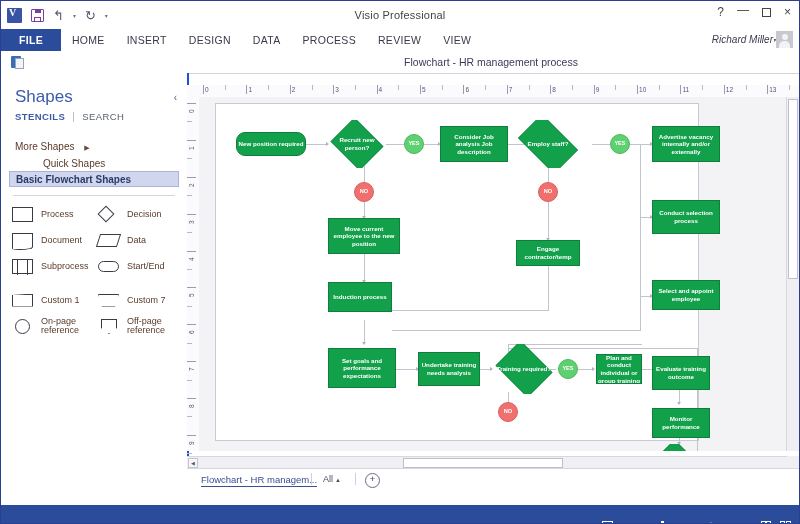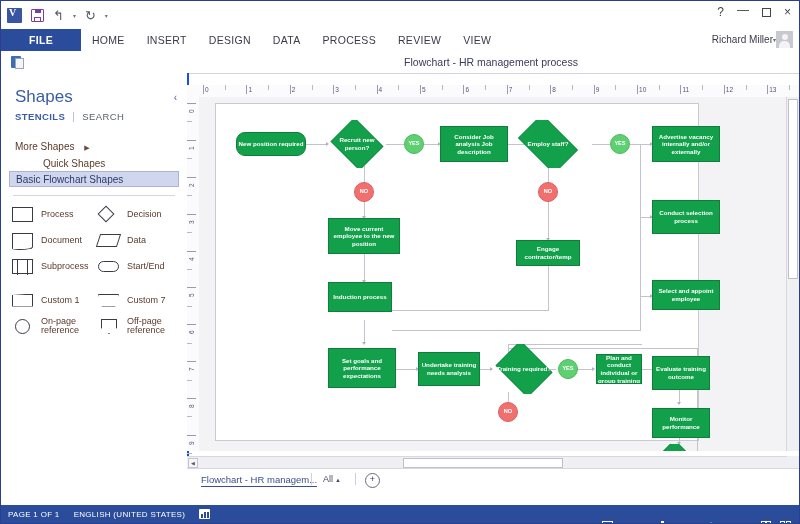--- a/index.html
+++ b/index.html
@@ -28,22 +28,22 @@
   .wbtn{font-size:12px;line-height:1;cursor:default;}
   .wbtn.min{font-size:12px;position:relative;top:-2px;}
   .wbtn.max{width:9px;height:9px;border:1.4px solid #444;box-sizing:border-box;}
 
   
   .ribbon{position:absolute;left:0;top:28px;width:798px;height:22px;background:#fff;
           border-bottom:1px solid #3a54a4;}
   .tabs{position:absolute;left:0;top:0;display:flex;align-items:stretch;height:22px;}
   .tab{font-size:10.5px;color:#3a3a4a;padding:0 11px;display:flex;align-items:center;
        letter-spacing:.3px;cursor:default;}
-  .tab.file{background:#2a4c9b;color:#fff;font-weight:600;padding:0 28px;}
-  .userbox{position:absolute;right:6px;top:2px;display:flex;align-items:center;}
+  .tab.file{background:#2a4c9b;color:#fff;font-weight:600;padding:0 18px;}
+  .userbox{position:absolute;right:6px;top:2px;display:flex;align-items:center;font-style:italic;}
   .uname{font-size:10px;color:#3a3a4a;}
   .ucaret{font-size:6px;color:#666;}
   .uavatar{width:17px;height:17px;background:#c8c8d0;position:relative;overflow:hidden;}
   .uavatar:before{content:"";position:absolute;left:5.5px;top:2.5px;width:6px;height:6px;border-radius:50%;background:#f3f3f6;}
   .uavatar:after{content:"";position:absolute;left:3px;top:10px;width:11px;height:8px;border-radius:5px 5px 0 0;background:#f3f3f6;}
 
   
   .dochdr{position:absolute;left:0;top:50px;width:798px;height:22px;background:#fff;
           border-bottom:1px solid #d3d3dd;}
   .dochdr .doctitle{position:absolute;left:190px;top:5px;width:600px;text-align:center;
@@ -60,21 +60,21 @@
   .sublinks{position:absolute;left:14px;top:38px;display:flex;align-items:center;gap:8px;}
   .sublink{font-size:9.5px;color:#3b5ca8;font-weight:bold;letter-spacing:.4px;cursor:pointer;}
   .sublink.alt{color:#5a6070;font-weight:normal;}
   .vdiv{width:1px;height:10px;background:#c0c0cc;}
   .navrow{position:absolute;left:14px;font-size:10px;color:#5a3a2a;cursor:pointer;}
   .navrow.r1{top:68px;}
   .navrow.r2{top:85px;margin-left:28px;}
   .navarrow{font-size:7px;color:#6a4a3a;margin-left:7px;}
   .stencil-sel{position:absolute;left:8px;top:98px;width:170px;height:16px;
                background:#cfd6ee;border:1px solid #aab4d8;box-sizing:border-box;}
-  .stencil-sel span{position:absolute;left:6px;top:2px;font-size:10px;color:#2b3a66;font-weight:normal;}
+  .stencil-sel span{position:absolute;left:6px;top:2px;font-size:10px;color:#2b3a66;font-weight:bold;}
   .hrule{position:absolute;left:12px;top:122px;width:162px;height:1px;background:#d6d6e0;}
   .shape-grid{position:absolute;left:10px;top:128px;width:172px;}
   .srow{display:flex;height:26px;align-items:center;}
   .scell{width:86px;display:flex;align-items:center;gap:6px;}
   .slabel{font-size:9px;color:#5a3a2a;line-height:10px;}
   .gl{width:24px;height:15px;position:relative;flex:0 0 24px;}
   .gl .bx{position:absolute;left:1px;top:0;width:21px;height:15px;border:1.4px solid #3b3b46;box-sizing:border-box;background:#fff;}
   .gl .sub:before{content:"";position:absolute;left:4px;top:0;width:1.4px;height:15px;background:#3b3b46;}
   .gl .sub:after{content:"";position:absolute;right:4px;top:0;width:1.4px;height:15px;background:#3b3b46;}
   .gl .diam{position:absolute;left:3px;top:1.5px;width:12px;height:12px;border:1.4px solid #3b3b46;transform:rotate(45deg);box-sizing:border-box;background:#fff;}
@@ -182,20 +182,21 @@
 
   <div class="titlebar">
     <div class="qat">
       <div class="vis-logo"></div>
       <div class="save-ico"></div>
       <div class="qat-ico">↰</div>
       <div class="qat-caret">▾</div>
       <div class="qat-ico">↻</div>
       <div class="qat-caret">▾</div>
     </div>
+    <div class="apptitle">Visio Professional</div>
     <div class="wbtns">
       <div class="wbtn">?</div>
       <div class="wbtn min">—</div>
       <div class="wbtn max"></div>
       <div class="wbtn">×</div>
     </div>
   </div>
 
   <div class="ribbon">
     <div class="tabs">
@@ -552,25 +553,20 @@
     <div class="ptab">Flowchart - HR managem...</div>
     <div class="pdiv" style="left:124px;"></div>
     <div class="pall">
       <span>All</span><span class="pcaret">▲</span>
     </div>
     <div class="pdiv" style="left:168px;"></div>
     <div class="padd">+</div>
   </div>
 
   <div class="status">
-    <div class="st-left">
-      <div class="st-item">PAGE 1 OF 1</div>
-      <div class="st-item">ENGLISH (UNITED STATES)</div>
-      <div class="st-ico"></div>
-    </div>
     <div class="st-right">
       <div class="presico"></div>
       <div class="zsign">–</div>
       <div class="zl">
         <div class="knob"></div>
         <div class="mid"></div>
       </div>
       <div class="zsign">+</div>
       <div class="zpct">76%</div>
       <div class="fitico"></div>

